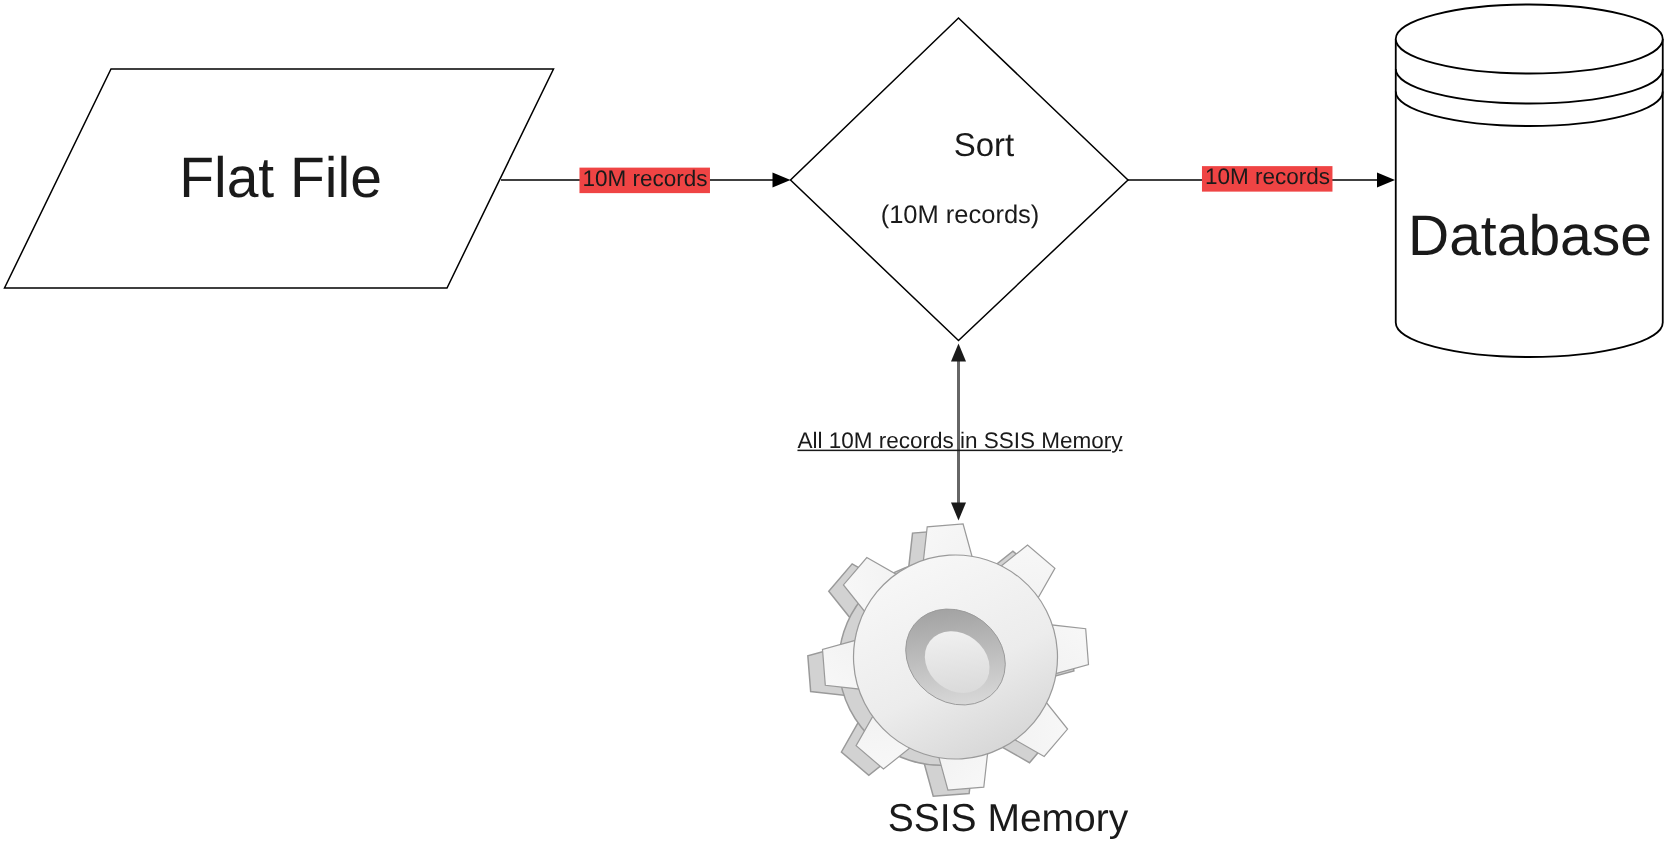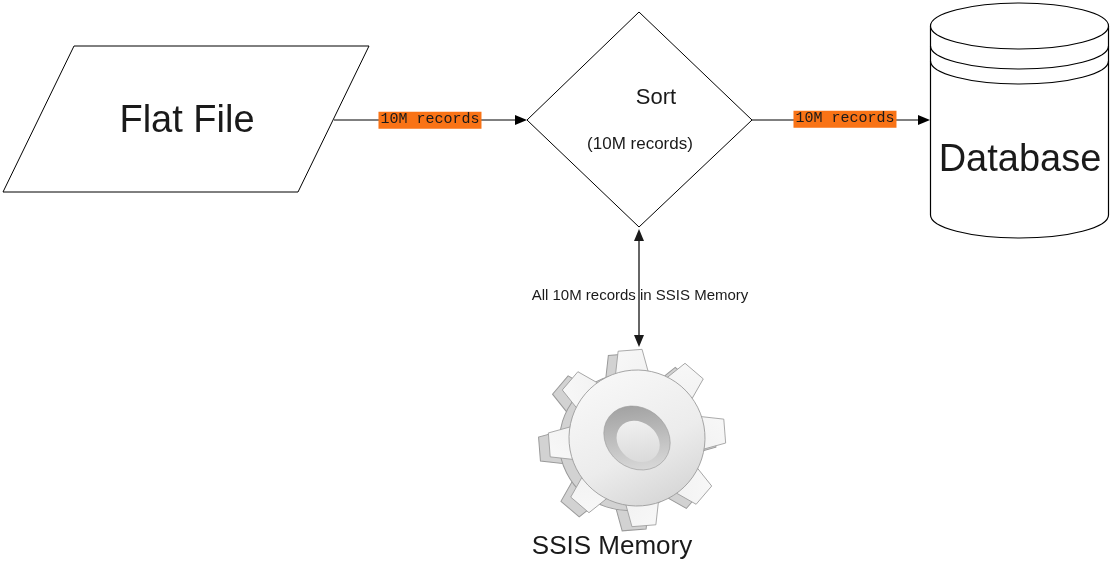--- a/index.html
+++ b/index.html
@@ -25,21 +25,21 @@
     transform: translate(-50%, -50%);
     white-space: nowrap;
     color: #1a1a1a;
     text-align: center;
     line-height: 1.1;
   }
   .lbl.node-big   { font-size: 38px; }
   .lbl.node-mid   { font-size: 22px; }
   .lbl.node-note  { font-size: 17px; }
   .lbl.edge       { font-size: 15px; }
-  .lbl.edge.masked { background: #f97316; padding: 0 2px; font-family: Liberation Mono, monospace; }
+  .lbl.edge.masked { background: #ef4444; padding: 0 2px; }
   .lbl.ssis       { font-size: 26px; }
 </style>
 </head>
 <body>
 
 <div class="canvas">
 
   <svg class="diagram" width="1111" height="563" viewBox="0 0 1111 563">
     <defs>
       <linearGradient id="gearFace" gradientUnits="userSpaceOnUse" x1="-90" y1="-90" x2="90" y2="90">
@@ -101,17 +101,17 @@
 
   <div class="lbl edge masked" style="left:430px; top:120px;">10M records</div>
 
   <div class="lbl node-mid" style="left:640px; top:97px;margin-left:16px;">Sort</div>
   <div class="lbl node-note" style="left:640px; top:144px;">(10M records)</div>
 
   <div class="lbl edge masked" style="left:845px; top:119px;">10M records</div>
 
   <div class="lbl node-big" style="left:1020px; top:159px;">Database</div>
 
-  <div class="lbl edge" style="left:640px; top:295px;">All 10M records in SSIS Memory</div>
+  <div class="lbl edge" style="left:640px; top:295px;text-decoration:underline;">All 10M records in SSIS Memory</div>
 
-  <div class="lbl ssis" style="left:612px; top:545px;text-align:right;">SSIS Memory</div>
+  <div class="lbl ssis" style="left:672px; top:545px;text-align:right;">SSIS Memory</div>
 
 </div>
 
 </body></html>

